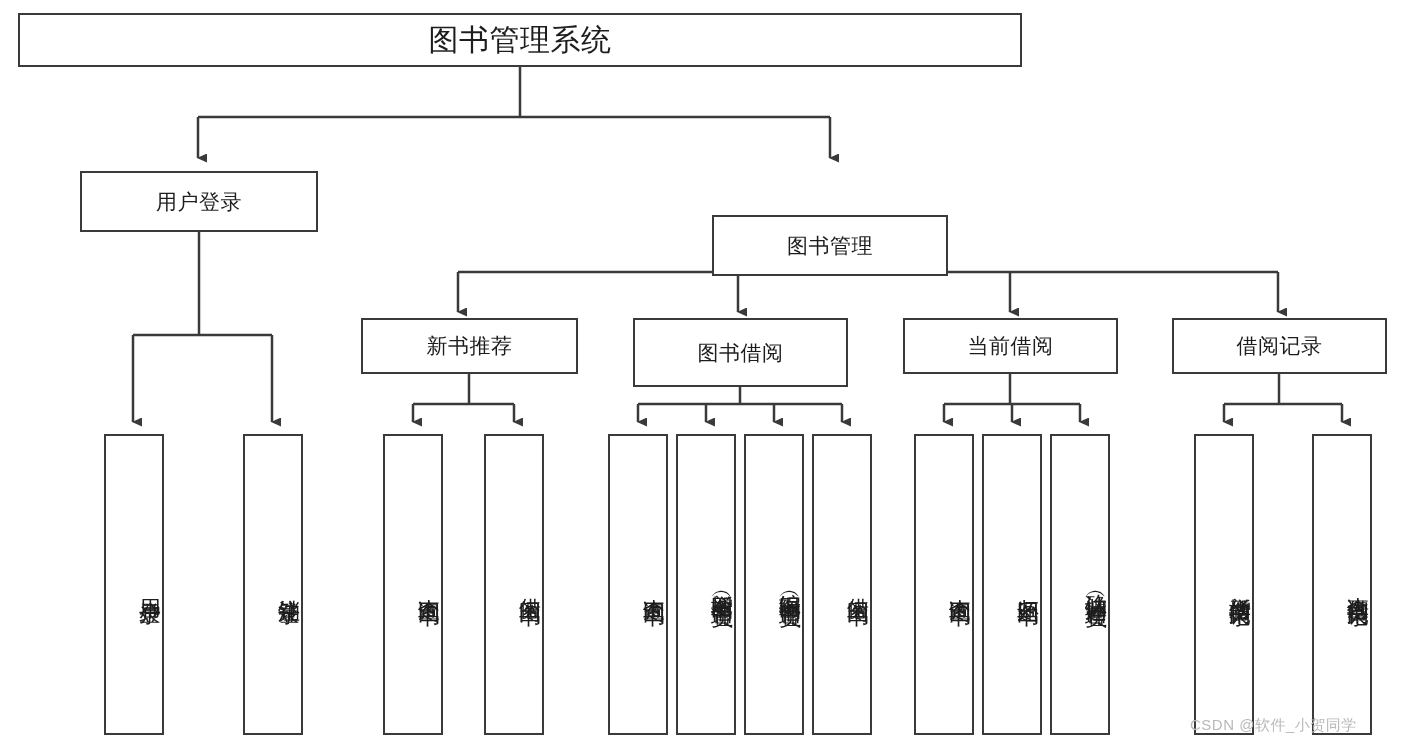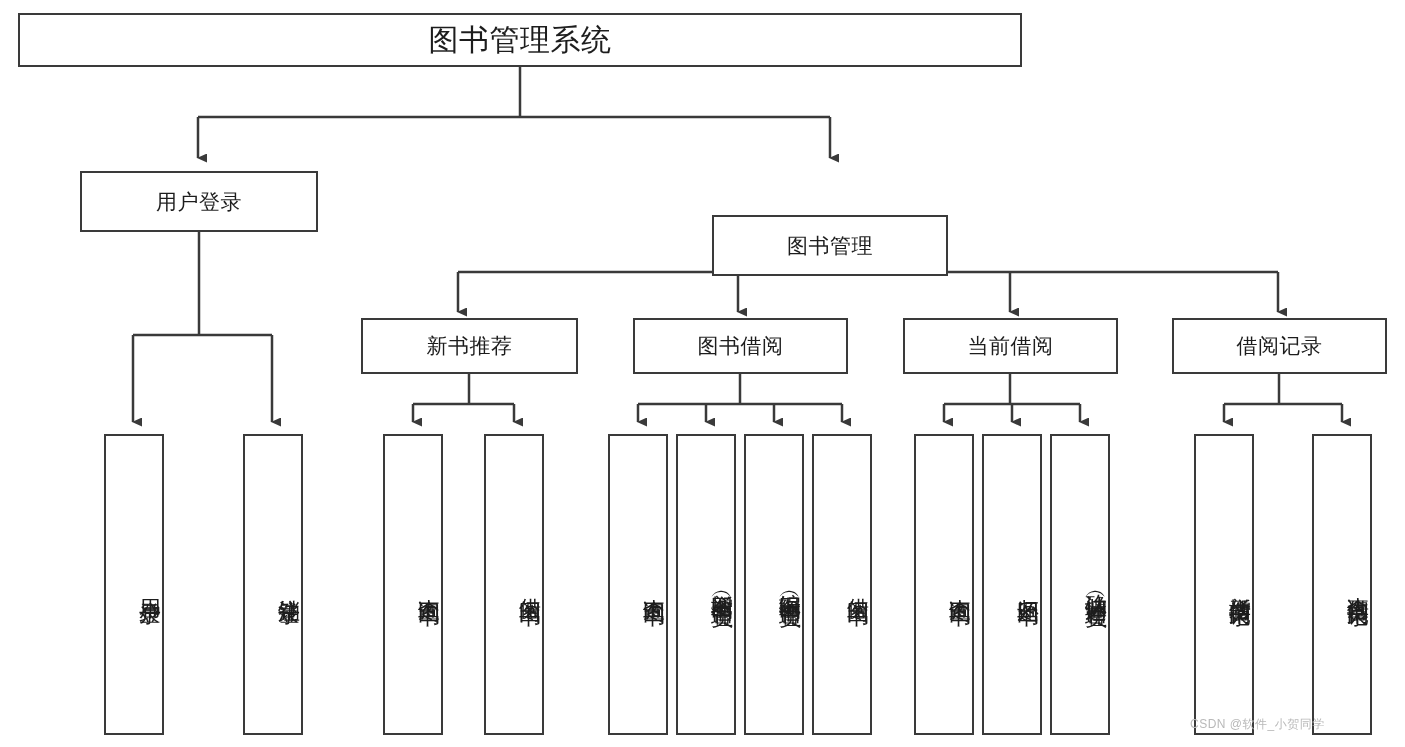--- a/index.html
+++ b/index.html
@@ -53,21 +53,21 @@
   .node.vert .vlabel {
     writing-mode: vertical-rl;
     text-orientation: upright;
     display: block;
   }
   .node.title {
     font-size: 30px;
   }
   .watermark {
     position: absolute;
-    font-size: 12px;
+    font-size: 15px;
     color: #b9b9b9;
     white-space: nowrap;
     letter-spacing: 0.5px;
   }
 </style>
 </head>
 <body>
 
 <div id="canvas">
 
@@ -128,21 +128,21 @@
   <div class="node horiz" style="left:80px; top:171px; width:238px; height:61px;">
     <span>用户登录</span>
   </div>
   <div class="node horiz" style="left:712px; top:171px; width:236px; height:61px;margin-top:44px;">
     <span>图书管理</span>
   </div>
 
   <div class="node horiz" style="left:361px; top:318px; width:217px; height:56px;text-align:center;">
     <span>新书推荐</span>
   </div>
-  <div class="node horiz" style="left:633px; top:318px; width:215px; height:56px;">
+  <div class="node horiz" style="left:633px; top:318px; width:215px; height:69px;">
     <span>图书借阅</span>
   </div>
   <div class="node horiz" style="left:1172px; top:318px; width:215px; height:56px;">
     <span>借阅记录</span>
   </div>
   <div class="node horiz" style="left:903px; top:318px; width:215px; height:56px;">
     <span>当前借阅</span>
   </div>
 
   <div class="node vert" style="left:104px; top:434px; width:60px; height:301px;">

